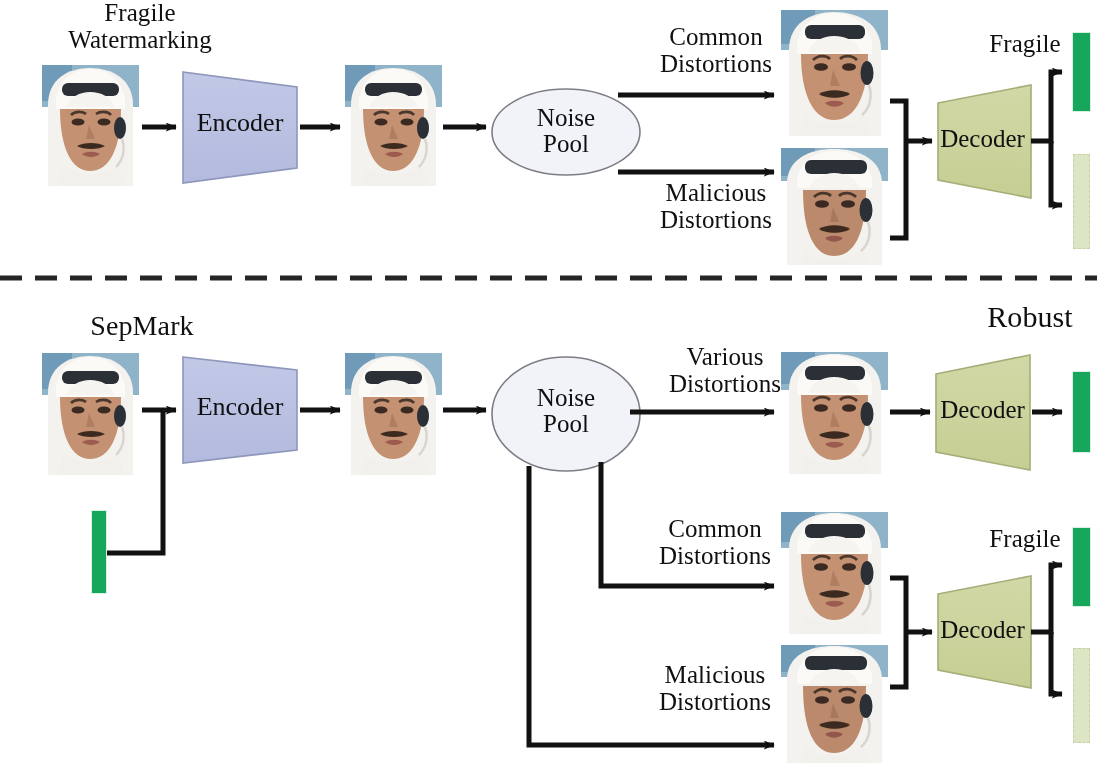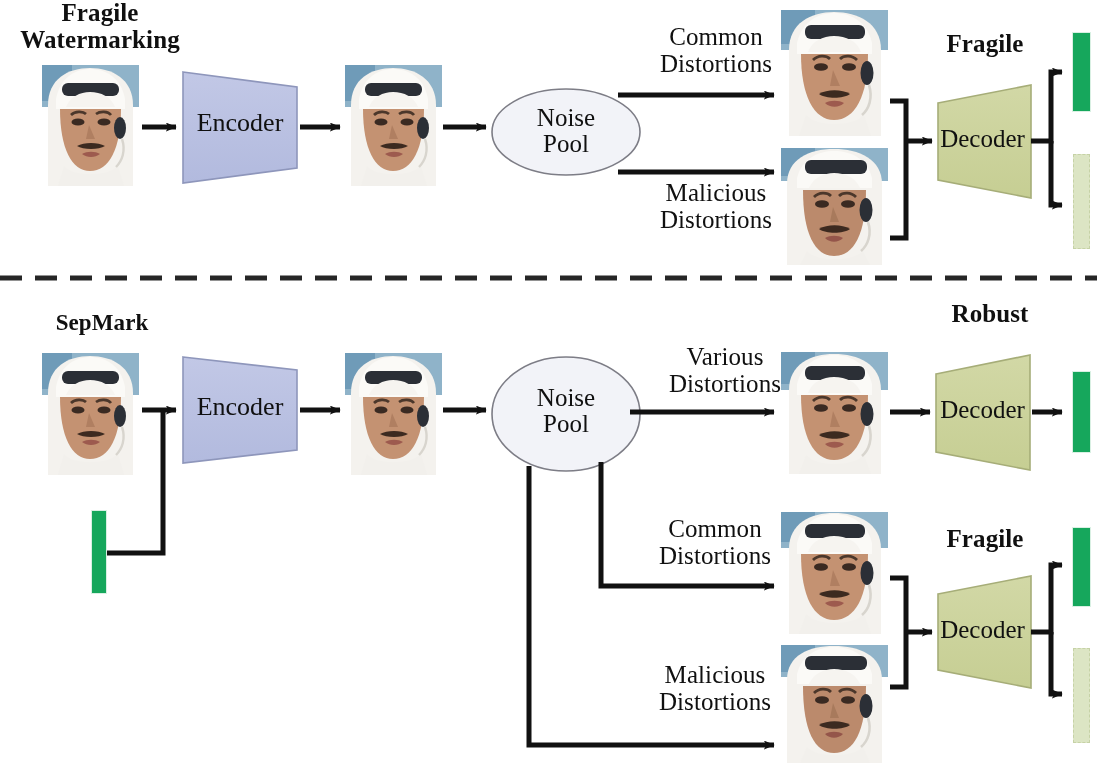--- a/index.html
+++ b/index.html
@@ -27,21 +27,22 @@
   }
   .lbl {
     position: absolute;
     color: #101010;
     line-height: 1.06;
     text-align: center;
     white-space: pre-line;
     letter-spacing: 0.1px;
   }
   .lbl-bold {
-    font-weight: bold;
+    font-weight: normal;
+    padding-left: 40px;
   }
   .shape-text {
     position: absolute;
     color: #101010;
     text-align: center;
     line-height: 1.05;
     white-space: pre-line;
     pointer-events: none;
   }
   .facewrap {
@@ -423,31 +424,31 @@
   <div class="lbl" style="left:626px; top:24px; width:180px; font-size:25px;">Common
 Distortions</div>
 
   <div class="lbl" style="left:626px; top:180px; width:180px; font-size:25px;">Malicious
 Distortions</div>
 
   <div class="lbl lbl-bold" style="left:930px; top:31px; width:110px; font-size:25px;">Fragile</div>
 
   <div class="shape-text" style="left:930px; top:126px; width:105px; font-size:25px;">Decoder</div>
 
-  <div class="lbl lbl-bold" style="left:27px; top:311px; width:150px; font-size:23px;">SepMark</div>
+  <div class="lbl lbl-bold" style="left:27px; top:311px; width:150px; font-size:28px;">SepMark</div>
 
   <div class="shape-text" style="left:183px; top:393px; width:114px; font-size:26px;">Encoder</div>
 
   <div class="shape-text" style="left:506px; top:385px; width:120px; font-size:25px;">Noise
 Pool</div>
 
   <div class="lbl" style="left:640px; top:344px; width:170px; font-size:25px;">Various
 Distortions</div>
 
-  <div class="lbl lbl-bold" style="left:930px; top:301px; width:120px; font-size:25px;">Robust</div>
+  <div class="lbl lbl-bold" style="left:930px; top:301px; width:120px; font-size:30px;">Robust</div>
 
   <div class="shape-text" style="left:930px; top:397px; width:105px; font-size:25px;">Decoder</div>
 
   <div class="lbl" style="left:625px; top:516px; width:180px; font-size:25px;">Common
 Distortions</div>
 
   <div class="lbl" style="left:625px; top:662px; width:180px; font-size:25px;">Malicious
 Distortions</div>
 
   <div class="lbl lbl-bold" style="left:930px; top:526px; width:110px; font-size:25px;">Fragile</div>

